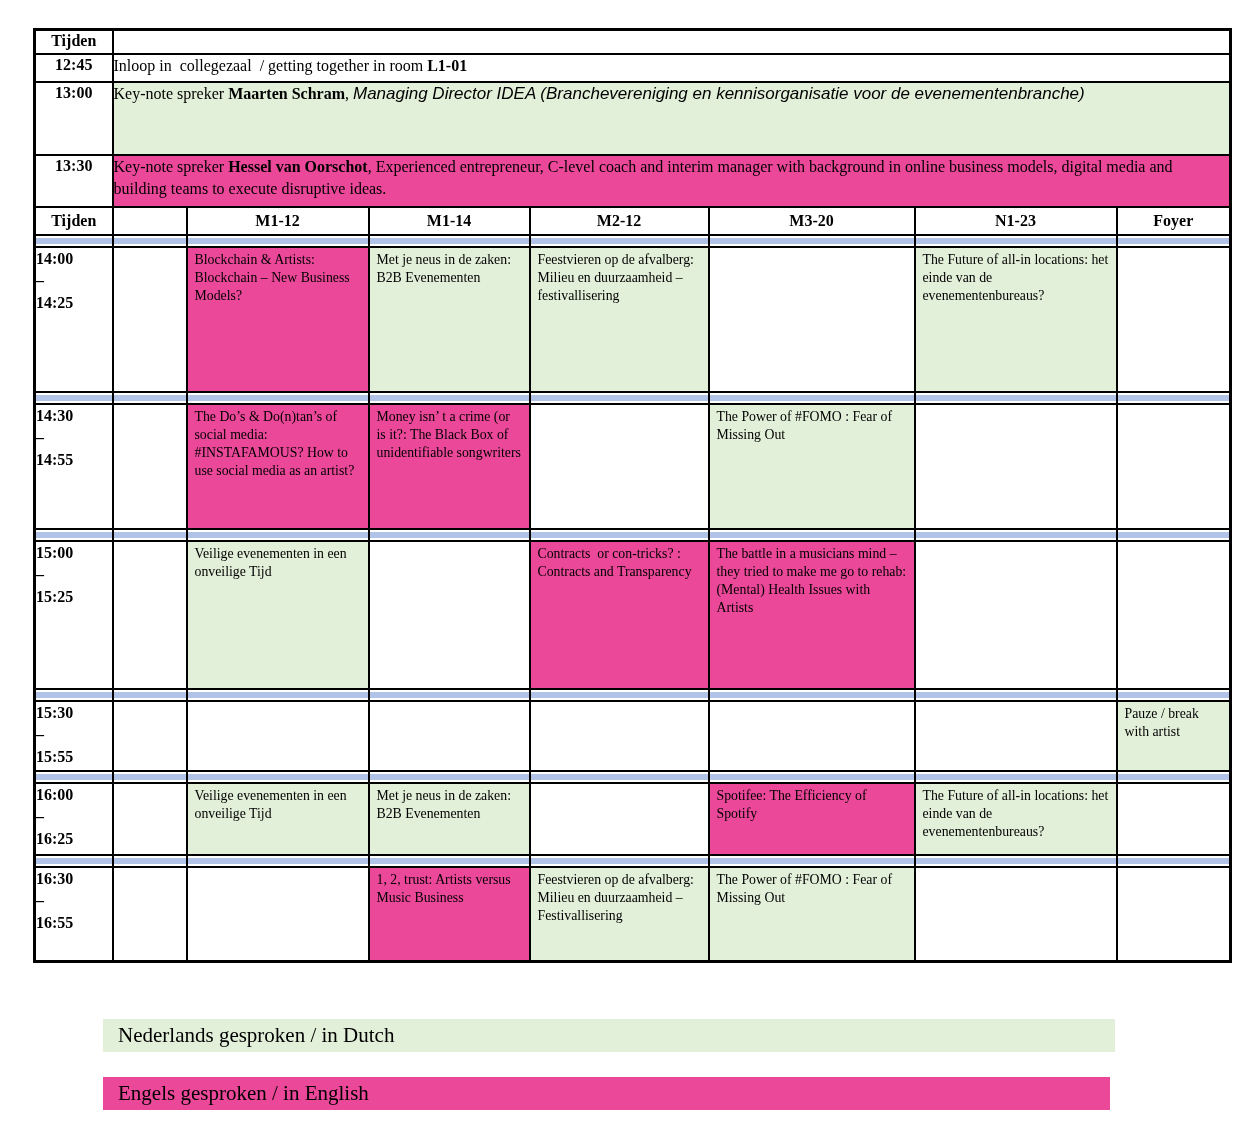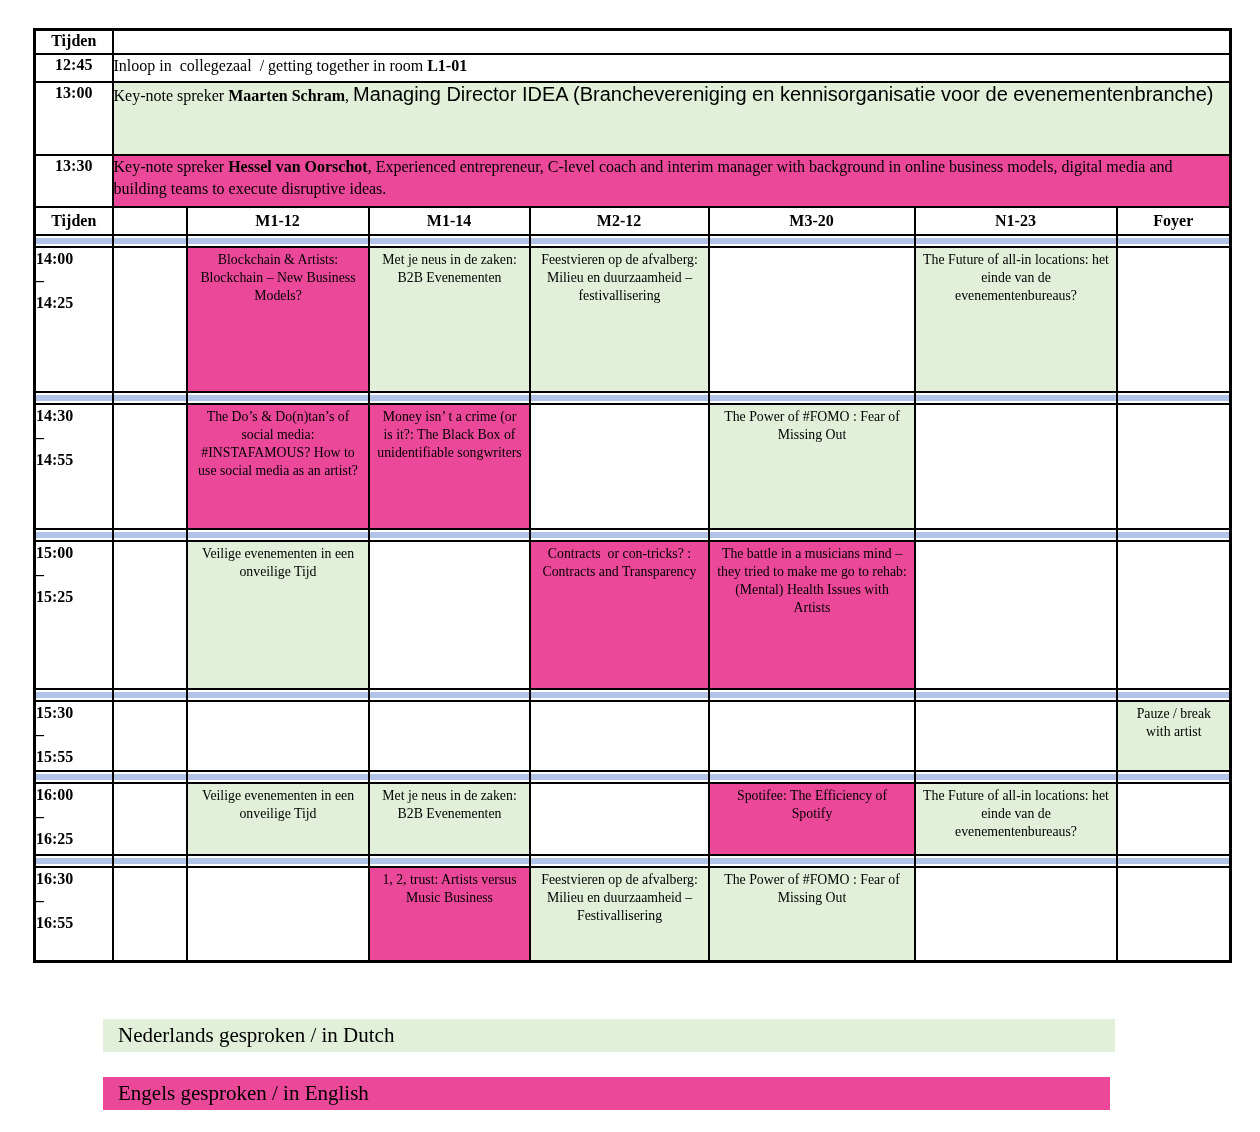--- a/index.html
+++ b/index.html
@@ -13,31 +13,31 @@
     border-collapse:collapse; table-layout:fixed;
     border:3px solid #000;
   }
   table.schedule td {
     border:2px solid #000; vertical-align:top; padding:0; overflow:hidden;
   }
   .c-time { text-align:center; font-weight:bold; font-size:16px; line-height:20px; }
   td.head { height:22px; }
   td.intro { padding:2px 10px 0 10px; font-size:16px; line-height:22px; white-space:pre-wrap; }
   .seg-bold { font-weight:bold; }
-  .seg-sans { font-family:"Liberation Sans","DejaVu Sans",sans-serif; font-size:20px; }
+  .seg-sans { font-family:"Liberation Sans","DejaVu Sans",sans-serif; font-size:17px;font-style:italic; }
   td.col-head { text-align:center; font-weight:bold; font-size:16px; height:26px; line-height:26px; vertical-align:middle; padding:0; }
   .bg-nl { background:#e2efd9; }
   .bg-en { background:#ec4899; }
   td.sep { height:10px; background:#fff; }
   .sep-bar { height:6px; margin-top:2px; background:#b1c3e6; }
   td.slot { text-align:left; padding:3px 0 0 11px; font-size:16px; font-weight:bold; line-height:22px; }
   .slot-dash { font-weight:bold; }
   .cell-inner {
     padding:3px 6px 3px 7px; font-size:13.8px; line-height:1.3;
-    white-space:pre-wrap; word-wrap:break-word;text-align:center;
+    white-space:pre-wrap; word-wrap:break-word;
   }
   .legend-bar {
     position:absolute; left:103px; height:33px; line-height:33px;
     padding-left:15px; box-sizing:border-box; font-size:21px;
   }
   .legend-nl { top:1019px; width:1012px; }
   .legend-en { top:1077px; width:1007px; }
 </style>
 </head>
 <body>

